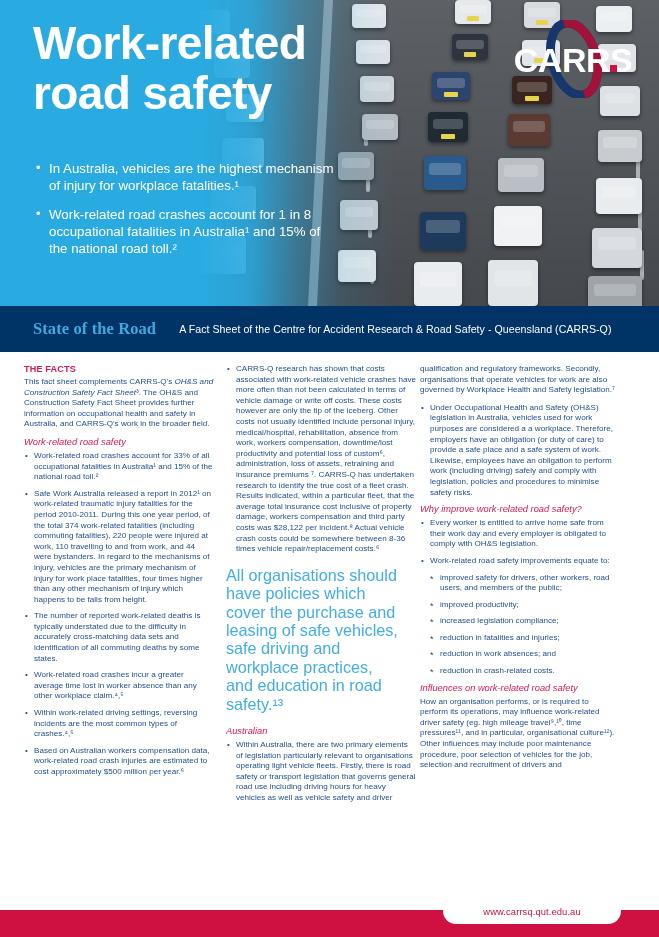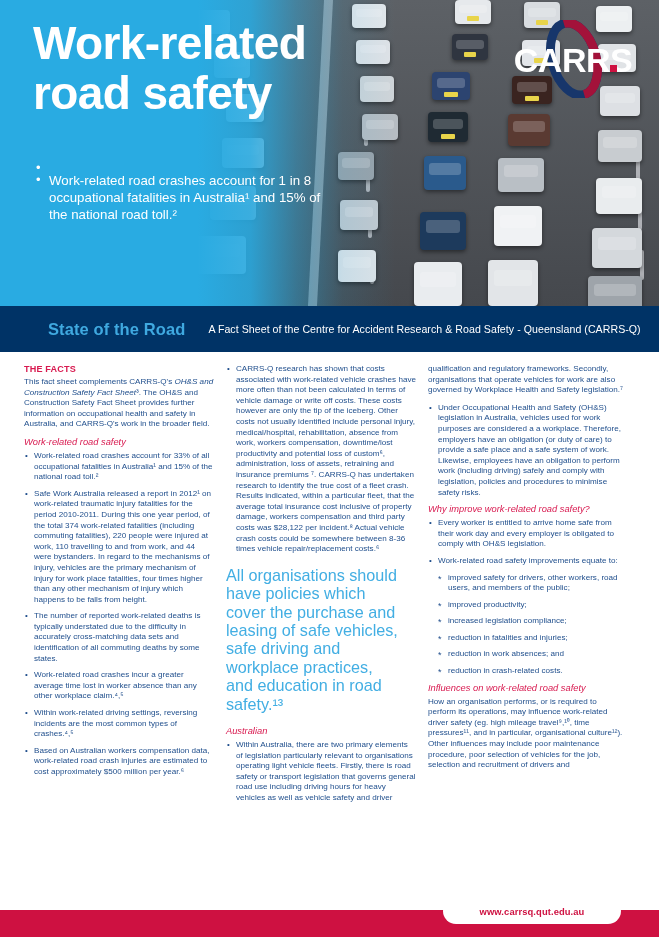--- a/index.html
+++ b/index.html
@@ -41,48 +41,48 @@
   .head-bullets .b{position:relative;padding-left:13px;font-size:13.3px;line-height:17px;margin-bottom:12px;}
   .head-bullets .b .dot{position:absolute;left:0;top:-1px;font-size:13px;}
 
   
   .logo{position:absolute;left:510px;top:20px;width:128px;height:78px;}
   .logo svg{display:block;}
 
   
   .band{position:absolute;left:0;top:306px;width:659px;height:46px;background:#003366;
     display:flex;align-items:center;}
-  .band .sot{color:#3FA9E0;font-size:16.5px;font-weight:bold;margin-left:48px;letter-spacing:.1px;}
+  .band .sot{color:#3FA9E0;font-size:16.5px;font-weight:bold;margin-left:33px;letter-spacing:.1px;font-family:Liberation Serif, serif;}
   .band .sub{color:#ffffff;font-size:10.6px;margin-left:23px;letter-spacing:.05px;}
 
   
   .cols{position:absolute;left:0;top:364px;width:659px;height:520px;
     display:flex;gap:0;}
   .col{width:190px;color:#1F4E8C;}
   .col1{margin-left:24px;}
   .col2{margin-left:12px;}
-  .col3{margin-left:12px;width:196px;}
+  .col3{margin-left:4px;width:196px;}
 
   .facts-head{color:#D8194F;font-weight:bold;font-size:9.1px;letter-spacing:.15px;margin-bottom:3px;}
   p.body{font-size:8.1px;line-height:10.6px;margin:0 0 7px 0;color:#1F4E8C;}
   p.body i{}
   .sect{color:#D8194F;font-style:italic;font-size:9.3px;margin:6px 0 4px 0;}
   ul{list-style:none;margin:0;padding:0;}
   li.bul{position:relative;padding-left:10px;font-size:8.1px;line-height:10.6px;margin-bottom:6px;color:#1F4E8C;}
   li.bul>.mk{position:absolute;left:1px;top:0;font-size:8px;color:#1F4E8C;}
   li.sub{position:relative;padding-left:20px;font-size:8.1px;line-height:10.6px;margin-bottom:6px;color:#1F4E8C;}
   li.sub>.mk{position:absolute;left:10px;top:1px;font-size:9px;color:#1F4E8C;}
 
   .pullquote{color:#42AEE3;font-size:16.2px;line-height:18.4px;margin:11px 15px 13px 0;}
 
   
   .footer{position:absolute;left:0;top:910px;width:659px;height:27px;background:#CE1141;}
   .pill{position:absolute;left:443px;top:898px;width:178px;height:26px;background:#fff;
     border-radius:13px;display:flex;align-items:center;justify-content:center;}
-  .pill span{color:#CE1141;font-size:9.4px;font-weight:bold;letter-spacing:.1px;}
+  .pill span{color:#CE1141;font-size:9.4px;font-weight:normal;letter-spacing:.1px;}
 </style>
 </head>
 <body>
 
 <div class="page">
 
   <div class="header">
 
     <div class="photo">
       <div class="road" style="left:170px;top:0;width:489px;height:306px;background:linear-gradient(180deg,#5d6166,#45484d);"></div>
@@ -150,20 +150,21 @@
       <div class="car" style="left:196px;top:236px;width:50px;height:38px;background:#cdd3d9;"></div>
     </div>
 
     <div class="overlay-blue"></div>
 
     <div class="head-title">Work-related road safety</div>
 
     <div class="head-bullets">
       <div class="b">
         <span class="dot">•</span>
+        <span>In Australia, vehicles are the highest mechanism of injury for workplace fatalities.¹</span>
       </div>
       <div class="b">
         <span class="dot">•</span>
         <span>Work-related road crashes account for 1 in 8 occupational fatalities in Australia¹ and 15% of the national road toll.²</span>
       </div>
     </div>
 
     <div class="logo">
       <svg width="128" height="78" viewBox="0 0 128 78">
         <g transform="rotate(-16 64 39)">

